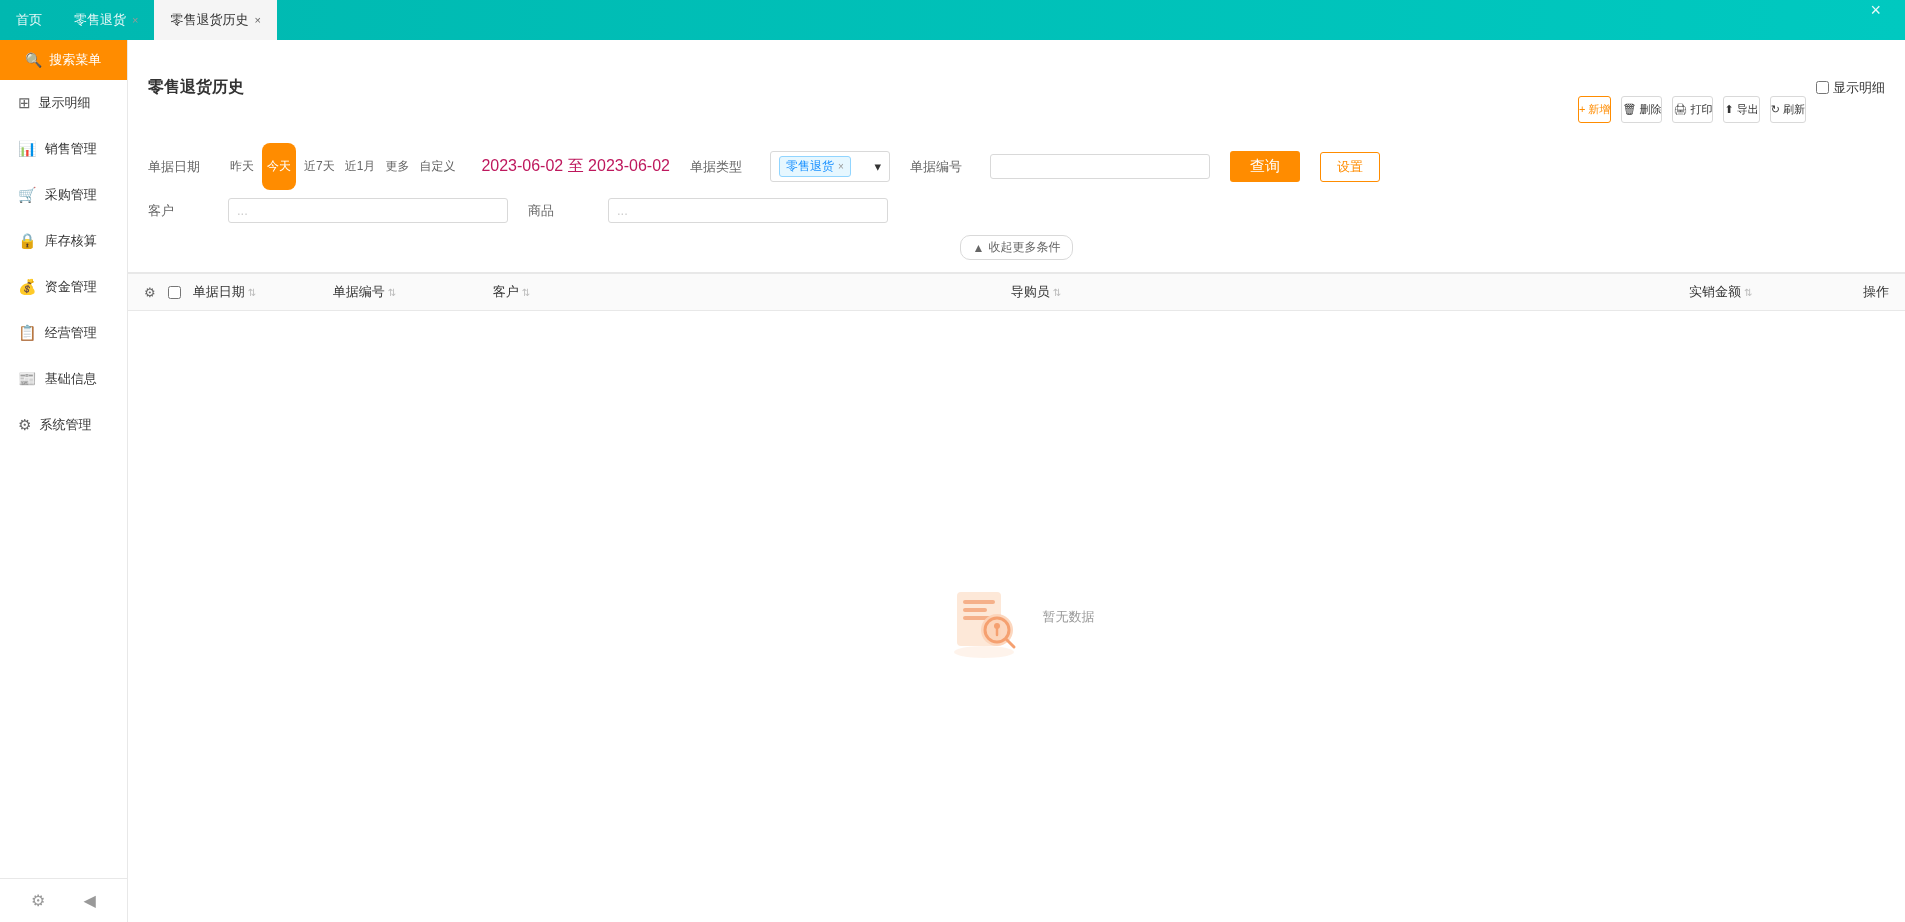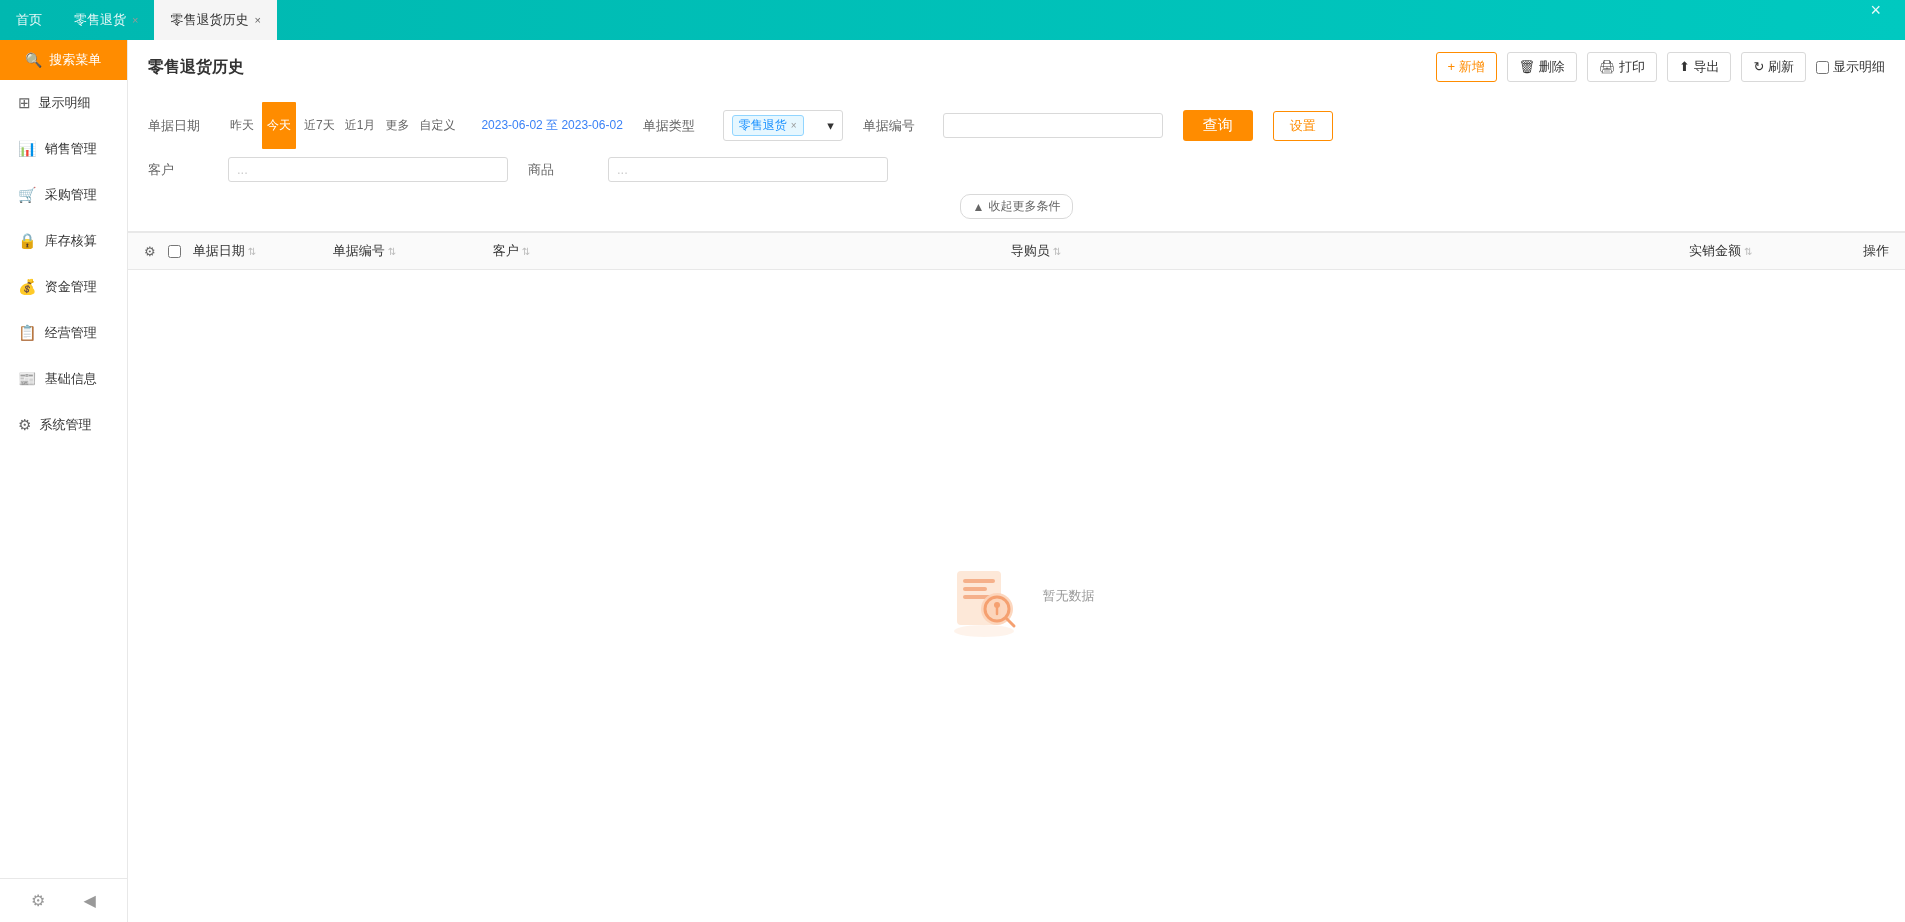--- a/index.html
+++ b/index.html
@@ -130,27 +130,28 @@
     }
     .toolbar {
       display: flex;
       align-items: center;
       gap: 10px;
     }
     .toolbar-btn {
       display: flex;
       align-items: center;
       gap: 4px;
-      padding: 5px 11px;
-      border: 1px solid #d9d9d9;
-      background: #fff;
-      border-radius: 3px;
-      cursor: pointer;
-      font-size: 13px;
-      color: #333;
+      padding: 5px 0;
+      border: 1px solid #d9d9d9;
+      background: #fff;
+      border-radius: 3px;
+      cursor: pointer;
+      font-size: 11px;
+      color: #333;
+      margin-top: 44px;
     }
     .btn-new { color: #ff8c00; border-color: #ff8c00; }
     .btn-delete { color: #333; }
     .btn-query {
       background: #ff8c00;
       color: #fff;
       border: none;
       padding: 6px 20px;
       border-radius: 3px;
       cursor: pointer;
@@ -198,26 +199,26 @@
     }
     .date-shortcut {
       font-size: 12px;
       color: #666;
       cursor: pointer;
       padding: 1px 2px;
     }
     .date-shortcut.active {
       background: #ff8c00;
       color: #fff;
-      border-radius: 1px;
+      border-radius: 8px;
       padding: 15px 5px;
     }
     .date-range-text {
-      font-size: 12px;
-      color: #3b82f6;
+      font-size: 16px;
+      color: #be185d;
     }
     .filter-select {
       display: flex;
       align-items: center;
       gap: 4px;
       border: 1px solid #d9d9d9;
       border-radius: 3px;
       padding: 4px 8px;
       background: #fff;
       min-width: 120px;

